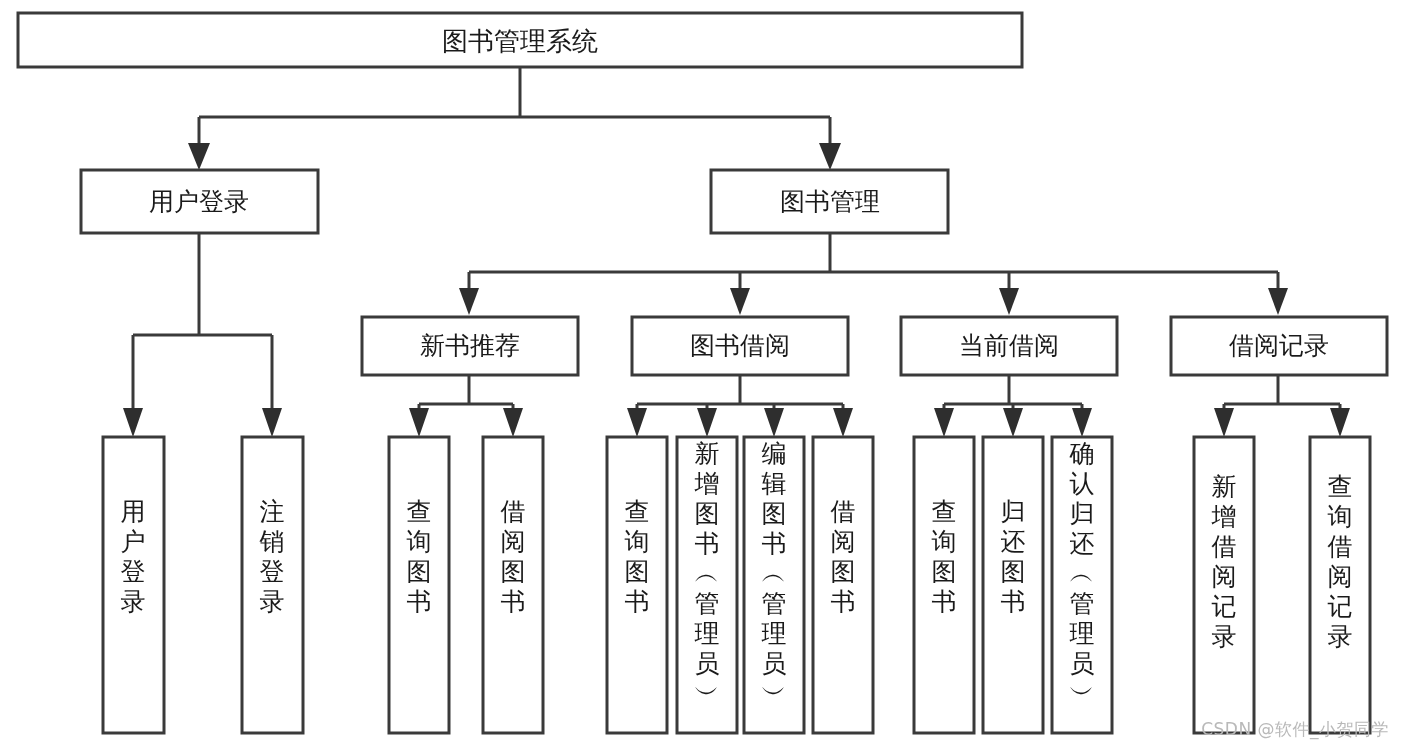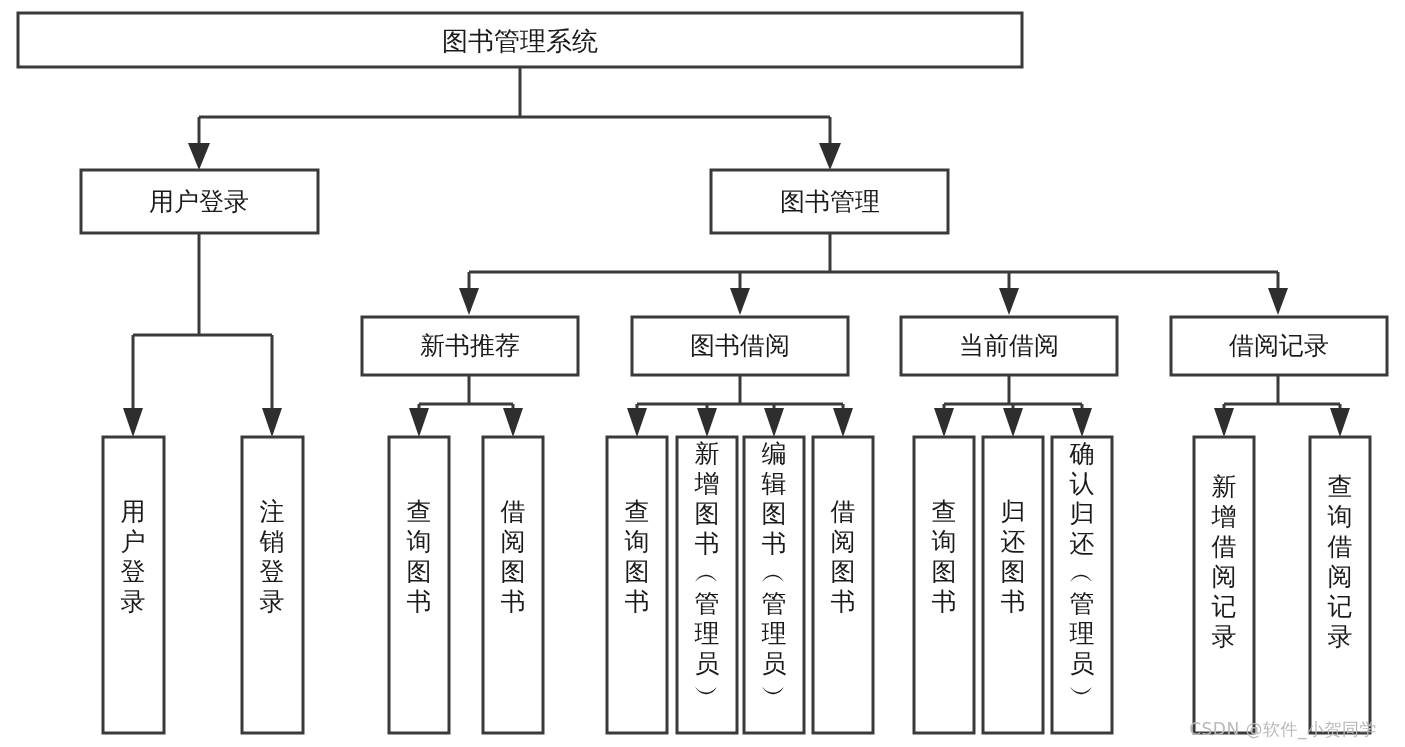--- a/index.html
+++ b/index.html
@@ -51,21 +51,21 @@
     fill: #1a1a1a;
     font-family: "DejaVu Sans", "Liberation Sans", sans-serif;
     font-size: 25px;
     text-anchor: middle;
   }
   .leaf-label tspan {
     font-size: 25px;
   }
   .watermark {
     position: absolute;
-    right: 28px;
+    right: 16px;
     bottom: 6px;
     font-family: "DejaVu Sans", "Liberation Sans", sans-serif;
     font-size: 17px;
     color: #b9b9b9;
     letter-spacing: 0.5px;
     white-space: nowrap;
     pointer-events: none;
   }
 </style>
 </head>

